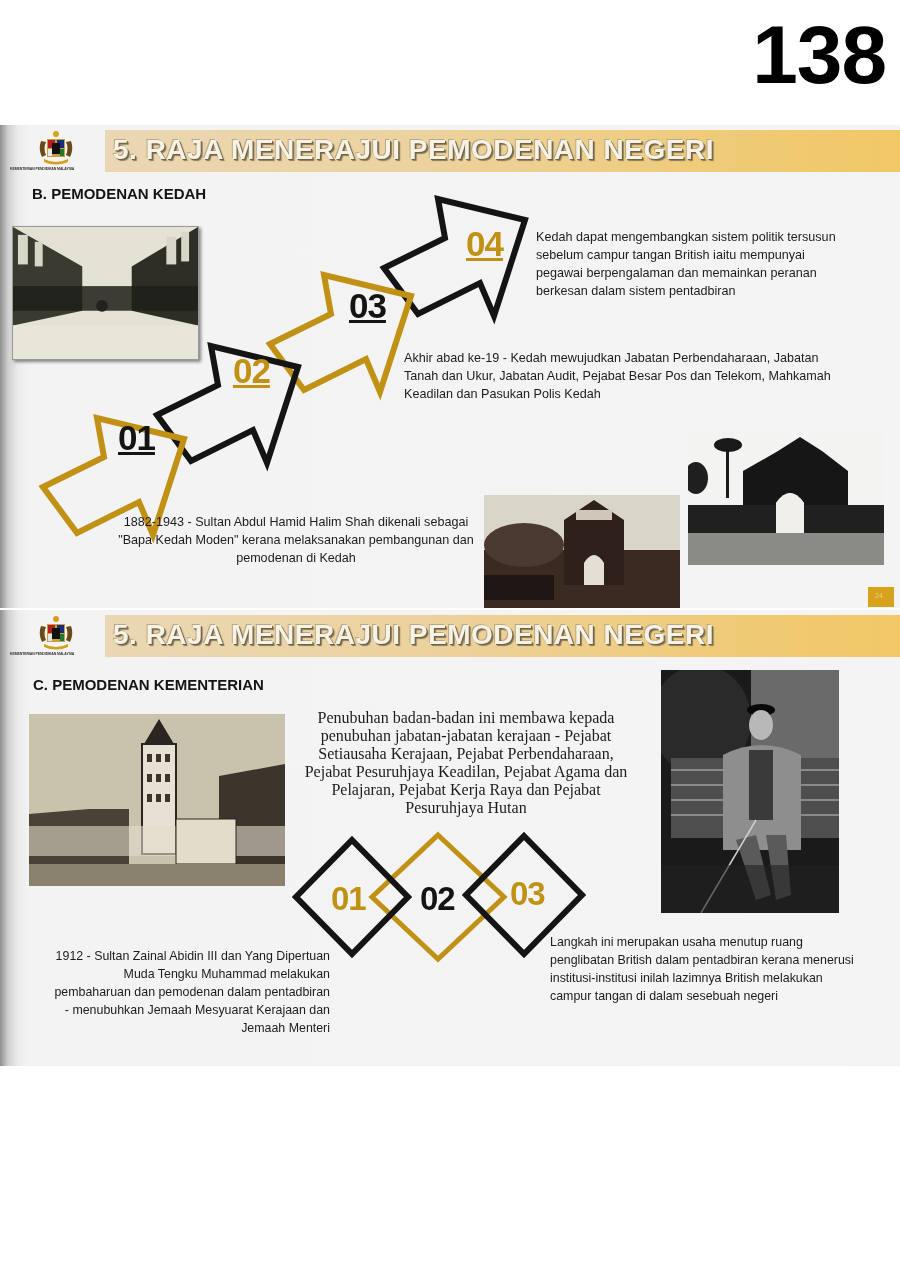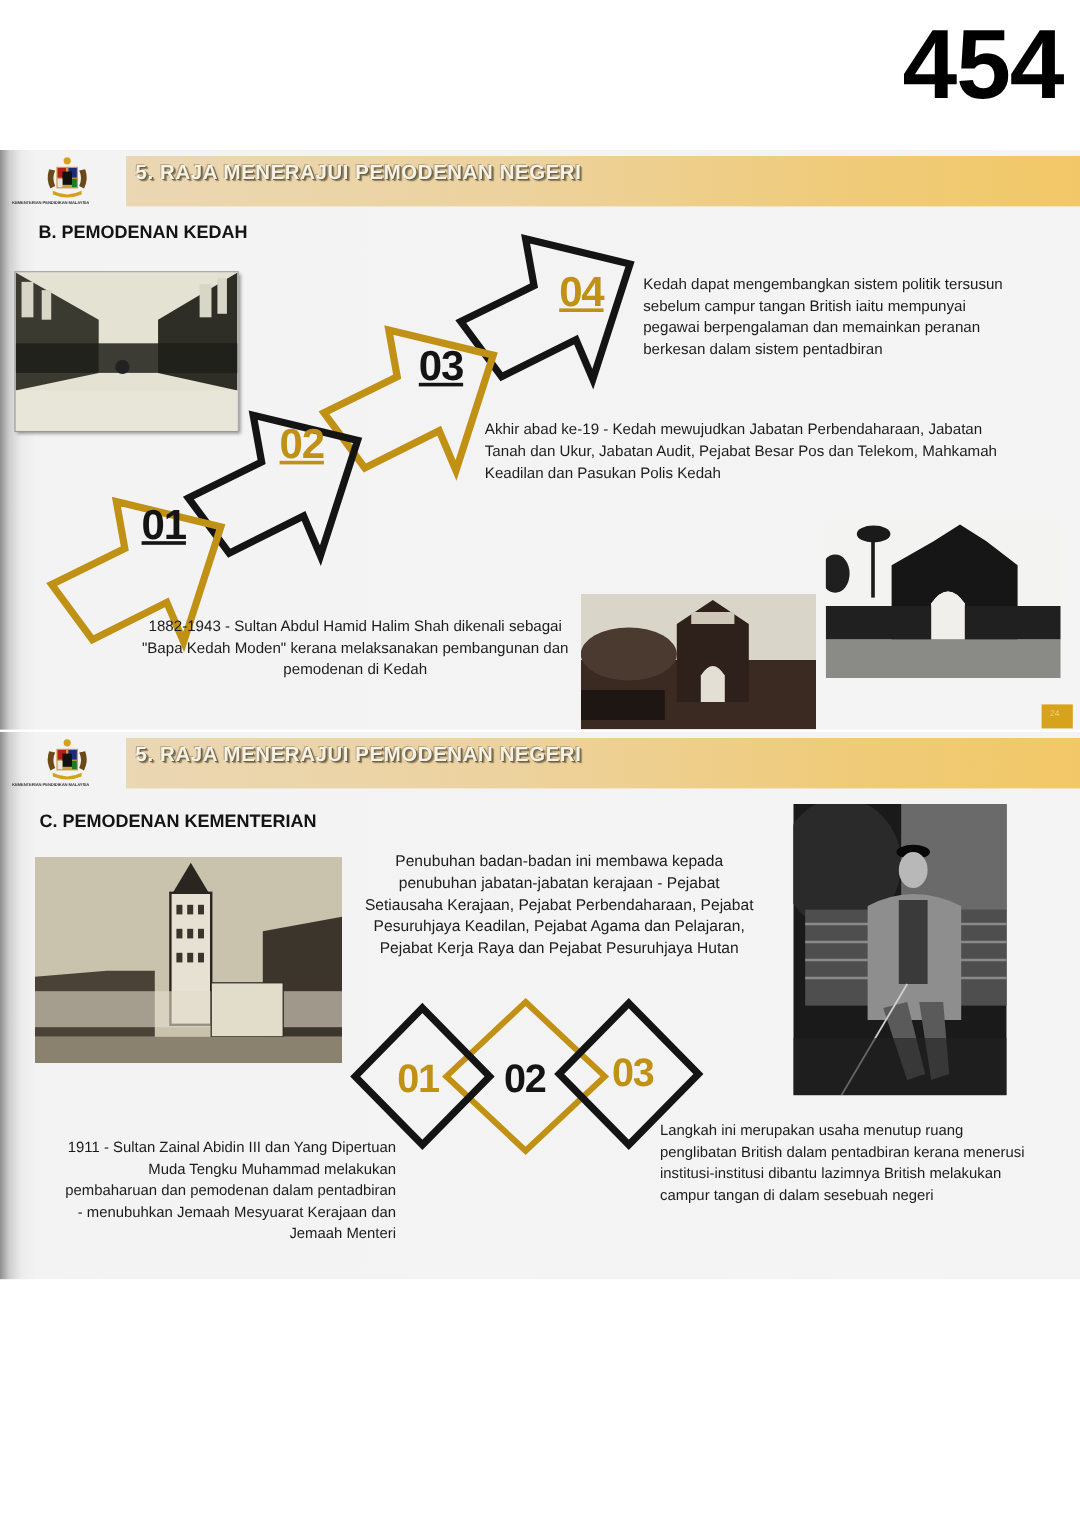--- a/index.html
+++ b/index.html
@@ -24,21 +24,21 @@
   .logo-caption {
     position:absolute; left:0; top:38px; width:90px; font-size:3.5px; line-height:4px;
     font-weight:700; color:#333; letter-spacing:-0.1px; white-space:nowrap; overflow:hidden;
   }
 
   .title-bar {
     position:absolute; left:105px; top:5px; right:0; height:42px;
     background:linear-gradient(90deg, #ead7b3 0%, #ecd29e 40%, #efcb7a 75%, #f2c867 100%);
   }
   .title-text {
-    position:absolute; left:8px; top:4px; font-size:17px; font-weight:700;
+    position:absolute; left:8px; top:4px; font-size:28px; font-weight:700;
     color:#f7f2e4; letter-spacing:0.5px; white-space:nowrap;
     text-shadow: 1px 1px 0 #6d6148, 2px 2px 1px #8a7a58, -1px -1px 0 #b8a888;
   }
 
   .section-heading {
     position:absolute; font-size:15px; font-weight:700; color:#141414; white-space:nowrap;
   }
 
   .body-text {
     position:absolute; font-size:12.6px; line-height:18px; color:#1c1c1c;
@@ -56,21 +56,21 @@
     position:absolute; right:6px; top:462px; width:26px; height:20px; background:#d7a21c;
   }
   .page-tab span { position:absolute; left:7px; top:5px; font-size:7px; color:#f1d37a; }
 
   .diamonds { position:absolute; left:0; top:0; width:900px; height:456px; pointer-events:none; }
   .diamond-label { position:absolute; font-size:33px; font-weight:700; line-height:38px; letter-spacing:-1px; }
 </style>
 </head>
 <body>
 
-<div class="page-number">454</div>
+<div class="page-number">138</div>
 
 <section class="slide slide-1">
 
   <div class="logo">
     <svg class="logo-crest" viewBox="0 0 40 38">
       <circle cx="20" cy="5" r="3" fill="#d4a21a"></circle>
       <path d="M5 12 Q2 20 6 28 L10 26 Q7 19 10 13 Z" fill="#6b4a1a"></path>
       <path d="M35 12 Q38 20 34 28 L30 26 Q33 19 30 13 Z" fill="#6b4a1a"></path>
       <rect x="11" y="10" width="18" height="18" fill="#c8a040"></rect>
       <rect x="12" y="11" width="7" height="8" fill="#b81c1c"></rect>
@@ -218,26 +218,26 @@
       <ellipse cx="100" cy="55" rx="12" ry="15" fill="#b8b8b8"></ellipse>
       <path d="M62 85 Q100 65 140 85 L140 180 L62 180 Z" fill="#8e8e8e"></path>
       <rect x="88" y="80" width="24" height="70" fill="#3a3a3a"></rect>
       <path d="M75 170 L95 165 L110 225 L95 230 Z" fill="#5a5a5a"></path>
       <path d="M105 165 L125 165 L130 225 L115 230 Z" fill="#5a5a5a"></path>
       <line x1="95" y1="150" x2="40" y2="243" stroke="#cfcfcf" stroke-width="1.5"></line>
       <rect x="0" y="195" width="178" height="48" fill="#222" opacity="0.6"></rect>
     </svg>
   </div>
 
-  <div class="body-text center" style="left:300px; top:99px; width:332px; font-size:13px;">Penubuhan badan-badan ini membawa kepada penubuhan jabatan-jabatan kerajaan - Pejabat Setiausaha Kerajaan, Pejabat Perbendaharaan, Pejabat Pesuruhjaya Keadilan, Pejabat Agama dan Pelajaran, Pejabat Kerja Raya dan Pejabat Pesuruhjaya Hutan</div>
+  <div class="body-text center" style="left:300px; top:99px; width:332px; font-size:16px;font-family:Liberation Serif, serif;">Penubuhan badan-badan ini membawa kepada penubuhan jabatan-jabatan kerajaan - Pejabat Setiausaha Kerajaan, Pejabat Perbendaharaan, Pejabat Pesuruhjaya Keadilan, Pejabat Agama dan Pelajaran, Pejabat Kerja Raya dan Pejabat Pesuruhjaya Hutan</div>
 
   <svg class="diamonds" viewBox="0 0 900 456">
     <polygon points="438,225 504,287 438,349 372,287" fill="none" stroke="#c09114" stroke-width="5"></polygon>
     <polygon points="352,230 408,287 352,344 296,287" fill="none" stroke="#141414" stroke-width="6"></polygon>
     <polygon points="524,226 582,285 524,344 466,285" fill="none" stroke="#141414" stroke-width="6"></polygon>
   </svg>
   <div class="diamond-label" style="left:331px; top:270px; color:#c09114;">01</div>
   <div class="diamond-label" style="left:420px; top:270px; color:#141414;">02</div>
   <div class="diamond-label" style="left:510px; top:265px; color:#c09114;">03</div>
 
-  <div class="body-text right" style="left:50px; top:337px; width:280px; font-size:12.4px;">1911 - Sultan Zainal Abidin III dan Yang Dipertuan Muda Tengku Muhammad melakukan pembaharuan dan pemodenan dalam pentadbiran - menubuhkan Jemaah Mesyuarat Kerajaan dan Jemaah Menteri</div>
-  <div class="body-text" style="left:550px; top:323px; width:315px; font-size:12.4px;">Langkah ini merupakan usaha menutup ruang penglibatan British dalam pentadbiran kerana menerusi institusi-institusi dibantu lazimnya British melakukan campur tangan di dalam sesebuah negeri</div>
+  <div class="body-text right" style="left:50px; top:337px; width:280px; font-size:12.4px;">1912 - Sultan Zainal Abidin III dan Yang Dipertuan Muda Tengku Muhammad melakukan pembaharuan dan pemodenan dalam pentadbiran - menubuhkan Jemaah Mesyuarat Kerajaan dan Jemaah Menteri</div>
+  <div class="body-text" style="left:550px; top:323px; width:315px; font-size:12.4px;">Langkah ini merupakan usaha menutup ruang penglibatan British dalam pentadbiran kerana menerusi institusi-institusi inilah lazimnya British melakukan campur tangan di dalam sesebuah negeri</div>
 </section>
 
 </body></html>

